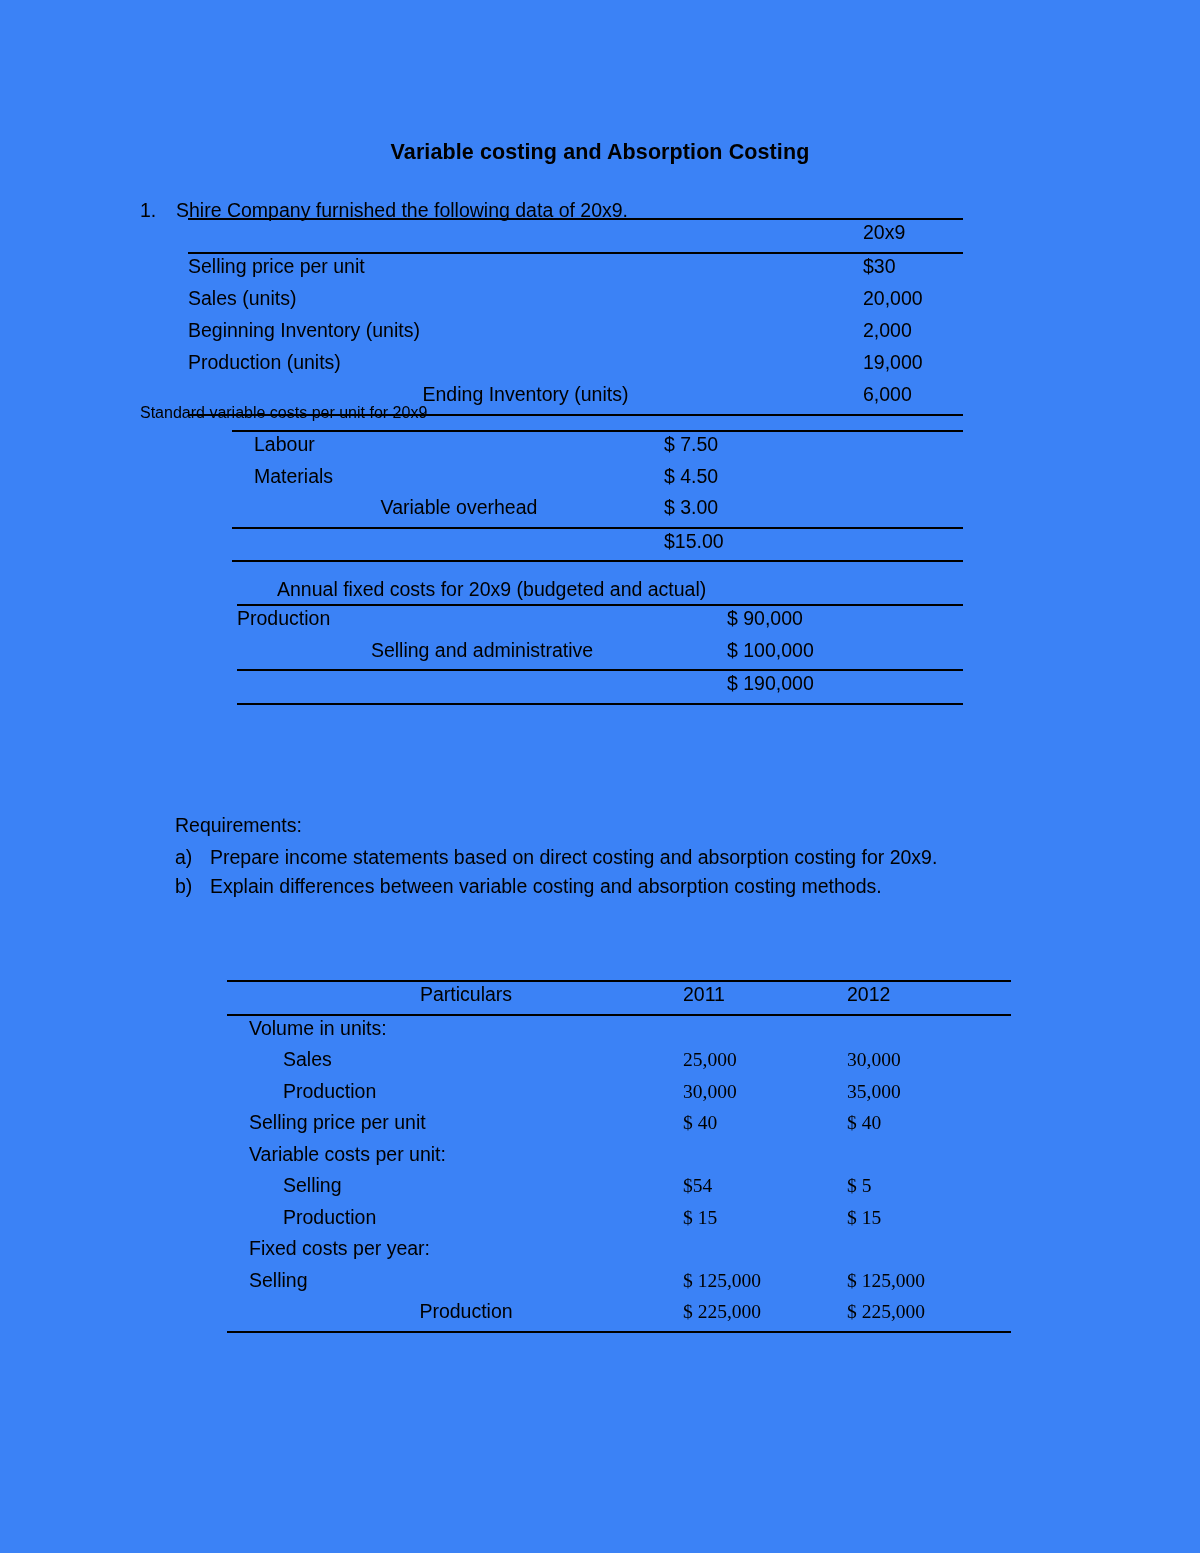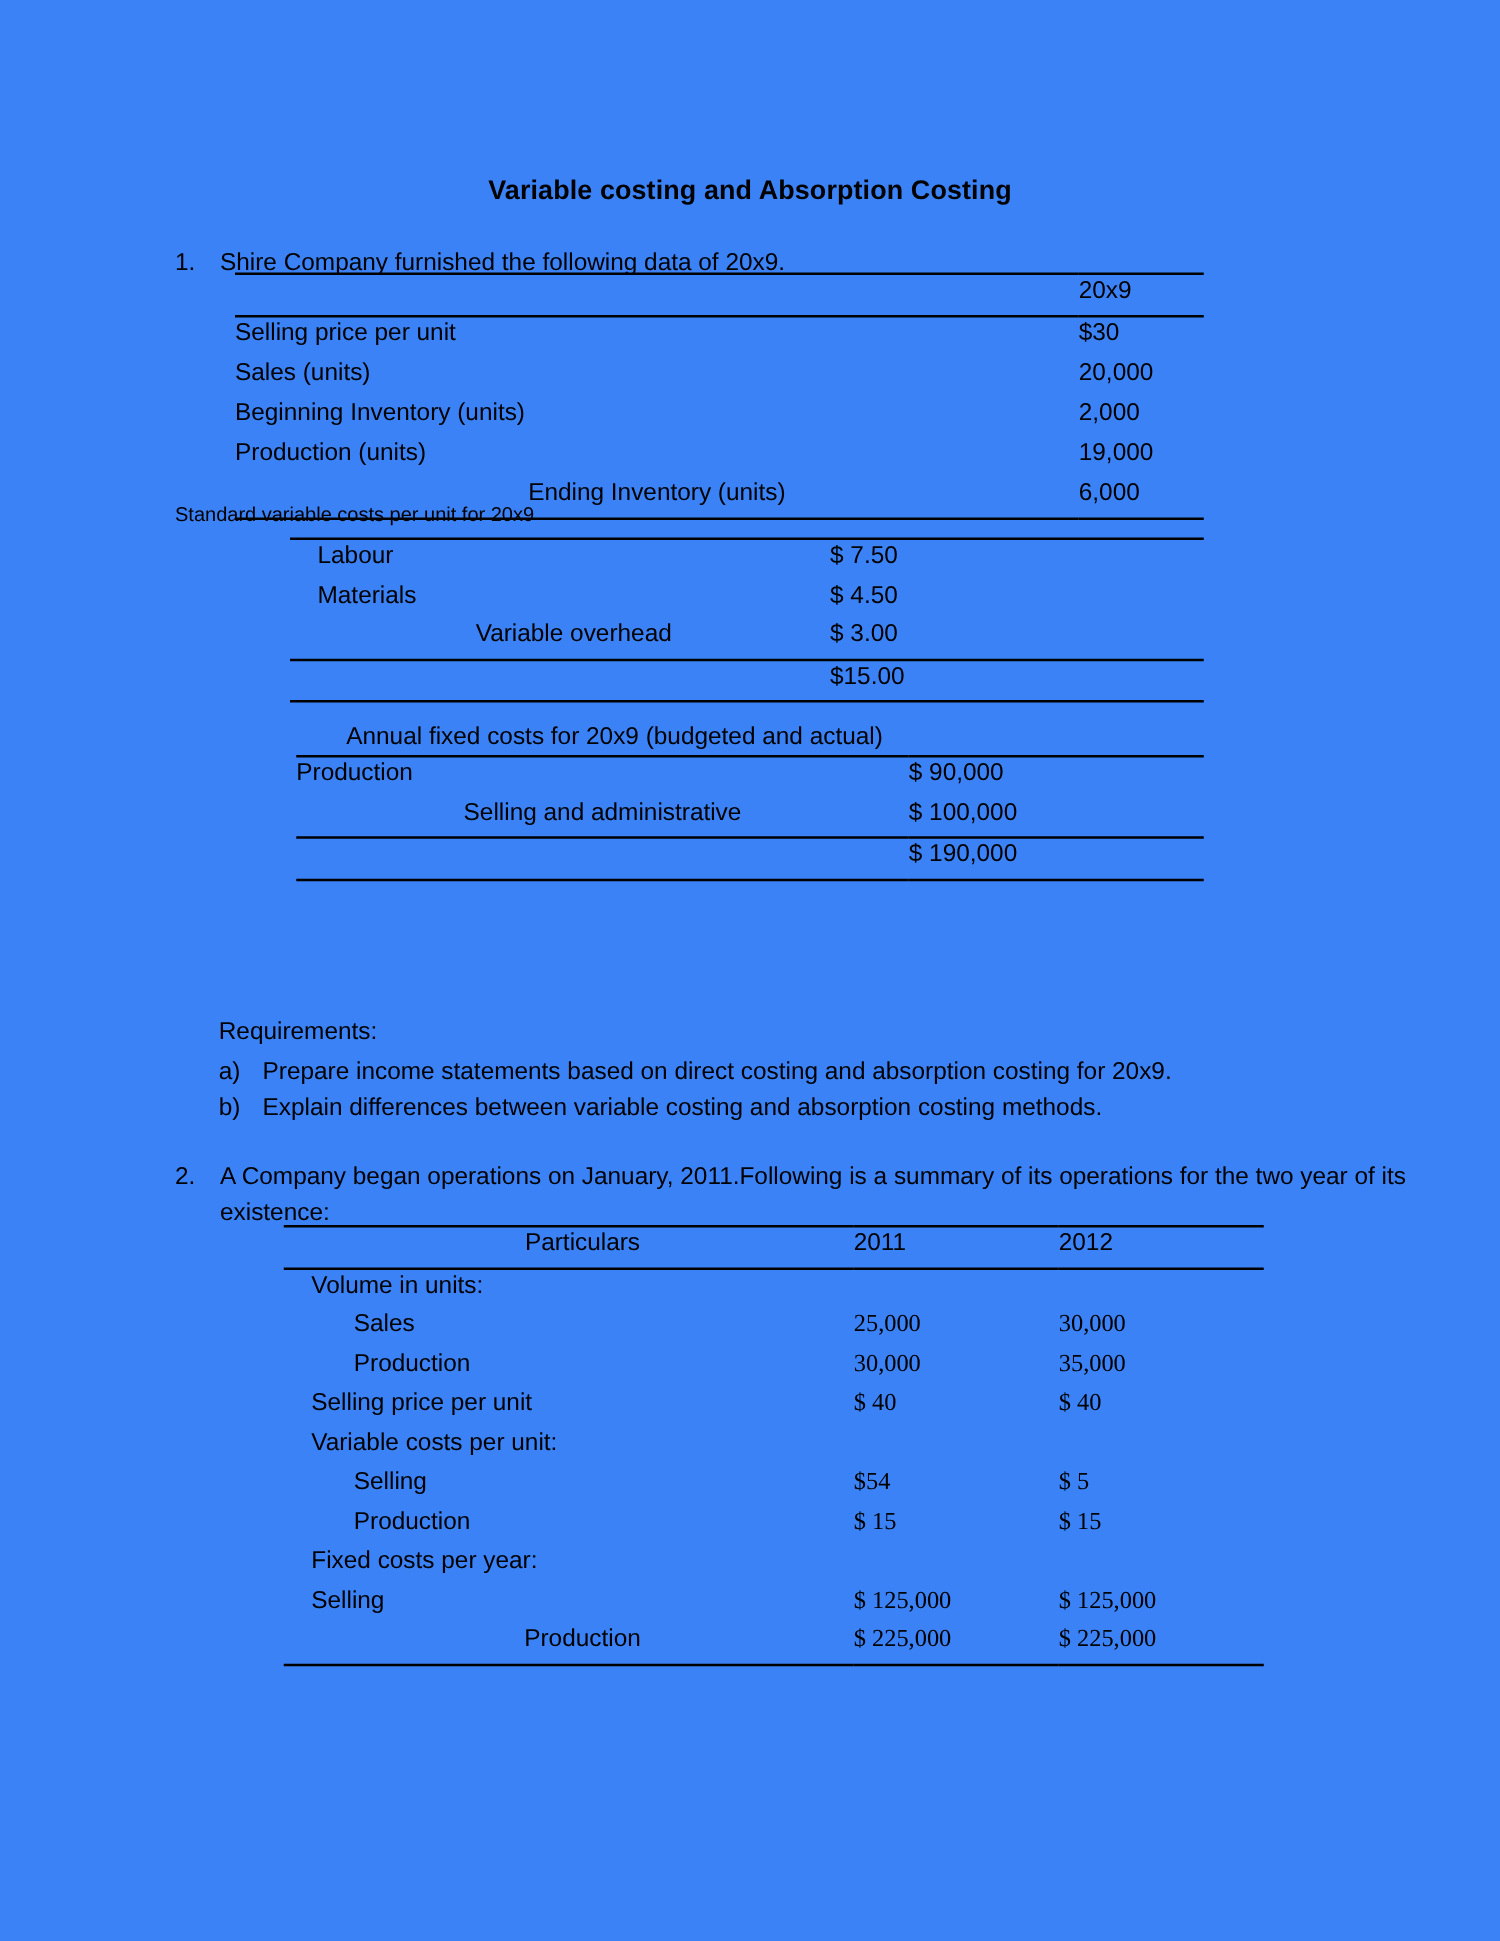--- a/index.html
+++ b/index.html
@@ -300,23 +300,20 @@
   <div class="req-head">Requirements:</div>
   <div class="req-list">
     <div>
       <span class="marker">a)</span><span class="txt">Prepare income statements based on direct costing and absorption costing for 20x9.</span>
     </div>
     <div>
       <span class="marker">b)</span><span class="txt">Explain differences between variable costing and absorption costing methods.</span>
     </div>
   </div>
 
-  <div class="q2-wrap">
-    <span class="q-num">2.</span><span class="q-body">A Company began operations on January, 2011.Following is a summary of its operations for the two year of its existence:</span>
-  </div>
 
   <table class="acct tbl4">
     <colgroup>
         <col class="c1">
         <col class="c2">
         <col class="c3">
       </colgroup>
     <tbody>
       <tr>
         <td class="bt bb hdr-cell indent1">Particulars</td>

